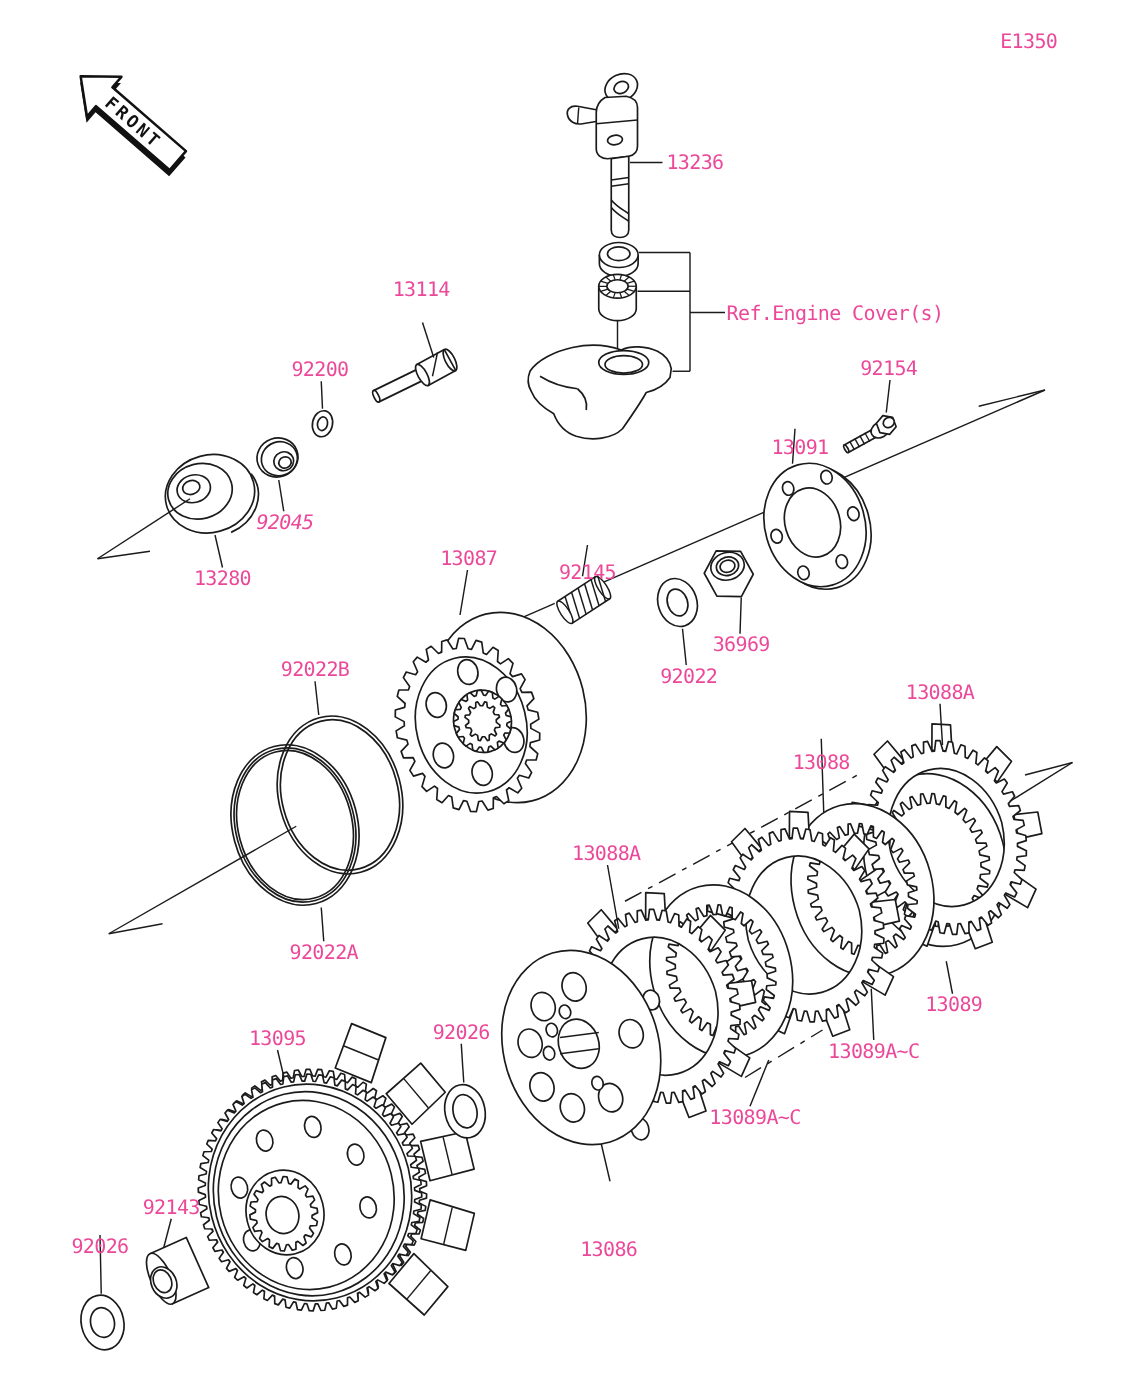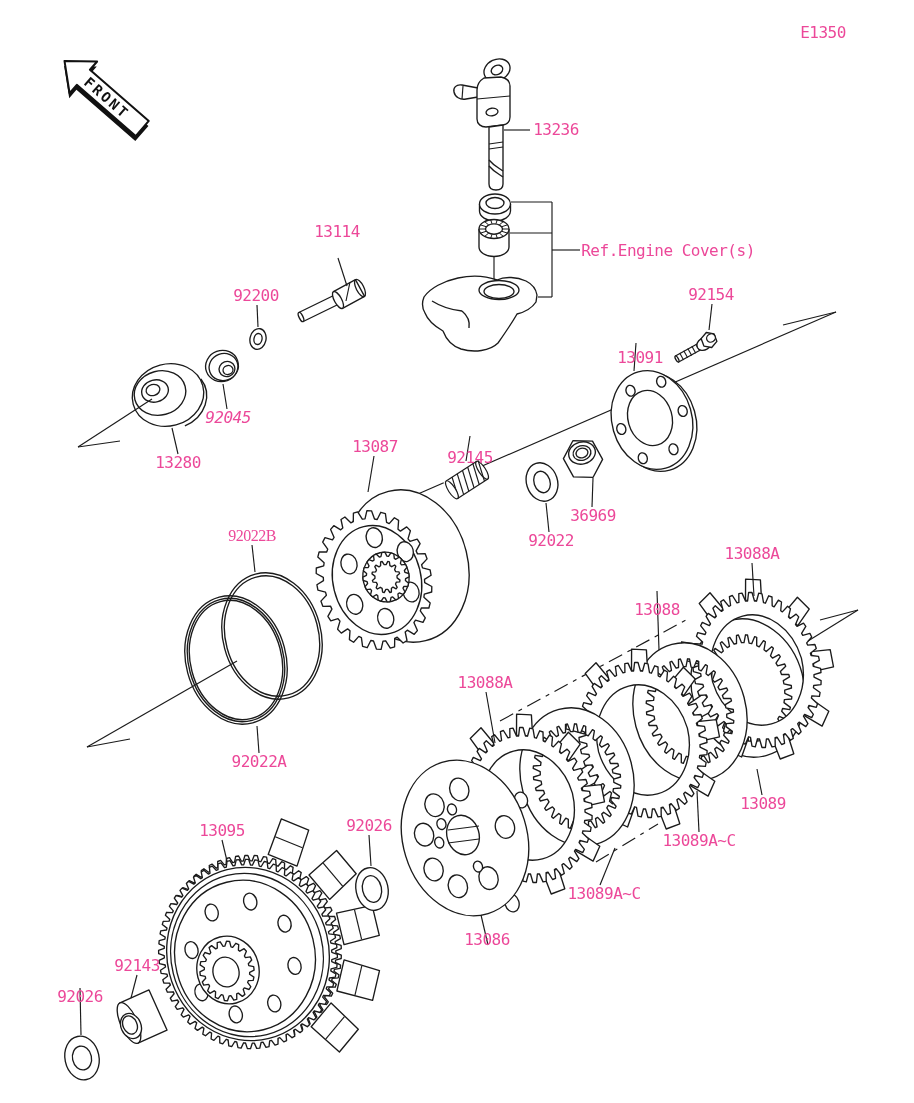--- a/index.html
+++ b/index.html
@@ -265,26 +265,26 @@
   <div class="lbl" style="left:337px;top:232px;">13114</div>
   <div class="lbl" style="left:256px;top:296px;text-align:right;">92200</div>
   <div class="lbl" style="left:711px;top:295px;">92154</div>
   <div class="lbl" style="left:640px;top:334px;margin-top:24px;">13091</div>
   <div class="lbl" style="left:228px;top:418px;font-style:italic;">92045</div>
   <div class="lbl" style="left:178px;top:463px;">13280</div>
   <div class="lbl" style="left:470px;top:427px;margin-top:31px;">92145</div>
   <div class="lbl" style="left:375px;top:447px;">13087</div>
   <div class="lbl" style="left:593px;top:516px;">36969</div>
   <div class="lbl" style="left:551px;top:541px;">92022</div>
-  <div class="lbl" style="left:252px;top:536px;font-family:Liberation Serif, serif;">92022B</div>
+  <div class="lbl" style="left:252px;top:536px;">92022B</div>
   <div class="lbl" style="left:752px;top:554px;">13088A</div>
   <div class="lbl" style="left:657px;top:610px;">13088</div>
   <div class="lbl" style="left:485px;top:683px;">13088A</div>
   <div class="lbl" style="left:259px;top:762px;">92022A</div>
   <div class="lbl" style="left:763px;top:804px;">13089</div>
   <div class="lbl" style="left:222px;top:831px;">13095</div>
   <div class="lbl" style="left:369px;top:826px;">92026</div>
   <div class="lbl" style="left:699px;top:841px;">13089A~C</div>
   <div class="lbl" style="left:604px;top:894px;">13089A~C</div>
-  <div class="lbl" style="left:487px;top:940px;">13086</div>
+  <div class="lbl" style="left:487px;top:1000px;">13086</div>
   <div class="lbl" style="left:137px;top:966px;text-align:center;">92143</div>
   <div class="lbl" style="left:80px;top:997px;">92026</div>
 </div>
 
 </body></html>

